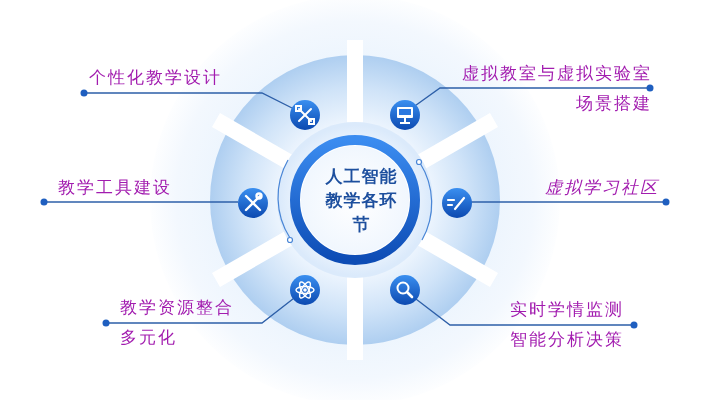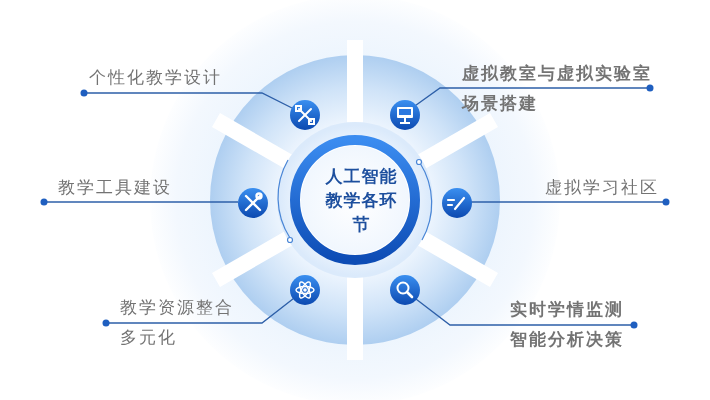--- a/index.html
+++ b/index.html
@@ -1,20 +1,20 @@
 <!DOCTYPE html>
 <html><head>
 <meta charset="utf-8">
 <style>
   html,body{margin:0;padding:0;background:#ffffff;}
   #stage{position:relative;width:710px;height:400px;overflow:hidden;background:#ffffff;font-family:"DejaVu Sans","Liberation Sans",sans-serif;}
   #diagram{position:absolute;left:0;top:0;}
-  .label{position:absolute;font-size:17px;line-height:30px;color:#737373;letter-spacing:2px;white-space:nowrap;}
+  .label{position:absolute;font-size:17px;line-height:30px;color:#a21caf;letter-spacing:2px;white-space:nowrap;}
   .label .l{display:block;}
-  .label.right{font-weight:bold;}
+  .label.right{text-align:right;}
   .center-text{position:absolute;left:305px;top:164px;width:100px;text-align:center;font-size:17px;font-weight:bold;line-height:24px;color:#1d4f9e;letter-spacing:1px;}
   .center-text .l{display:block;margin-left:13px;}
 </style>
 </head>
 <body>
 
 <div id="stage">
   <svg id="diagram" width="710" height="400" viewBox="0 0 710 400">
     <defs>
       <radialGradient id="halo" cx="355" cy="200" r="210" gradientUnits="userSpaceOnUse">
@@ -143,21 +143,21 @@
 
   <div class="label right" style="right:58px;top:58px;">
     <span class="l">虚拟教室与虚拟实验室</span>
     <span class="l">场景搭建</span>
   </div>
 
   <div class="label" style="left:58px;top:172px;">
     <span class="l">教学工具建设</span>
   </div>
 
-  <div class="label" style="left:545px;top:172px;">
+  <div class="label" style="left:545px;top:172px;font-style:italic;">
     <span class="l">虚拟学习社区</span>
   </div>
 
   <div class="label" style="left:120px;top:292px;">
     <span class="l">教学资源整合</span>
     <span class="l">多元化</span>
   </div>
 
   <div class="label right" style="right:86px;top:294px;">
     <span class="l">实时学情监测</span>

